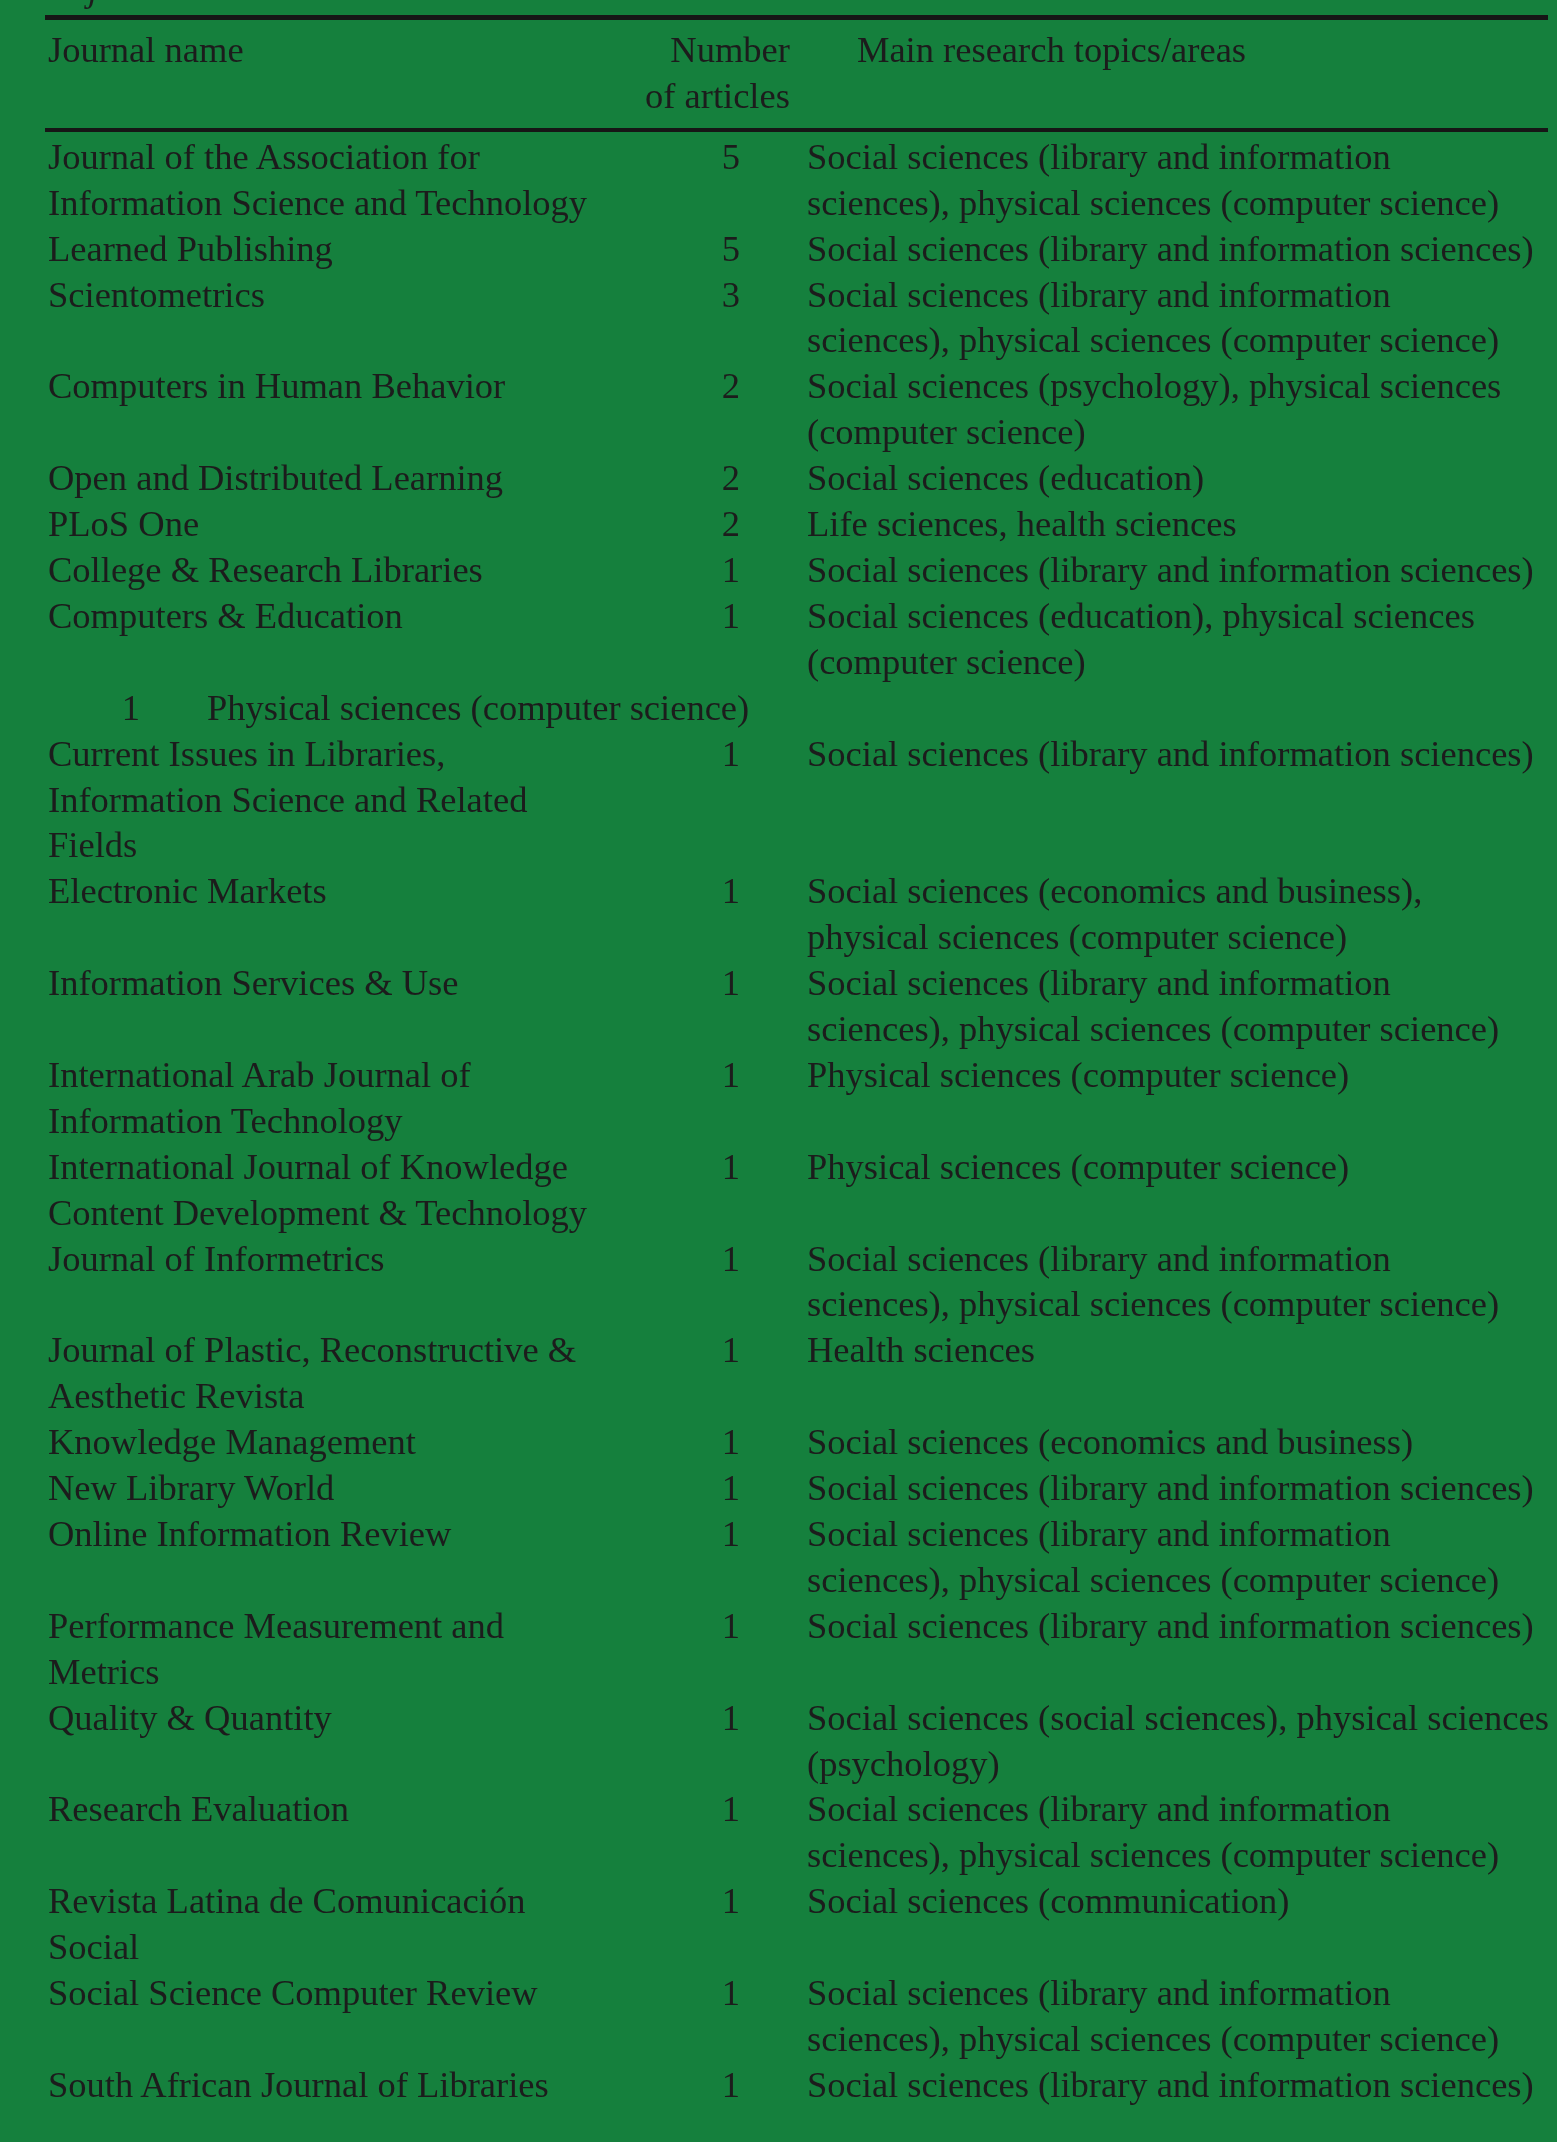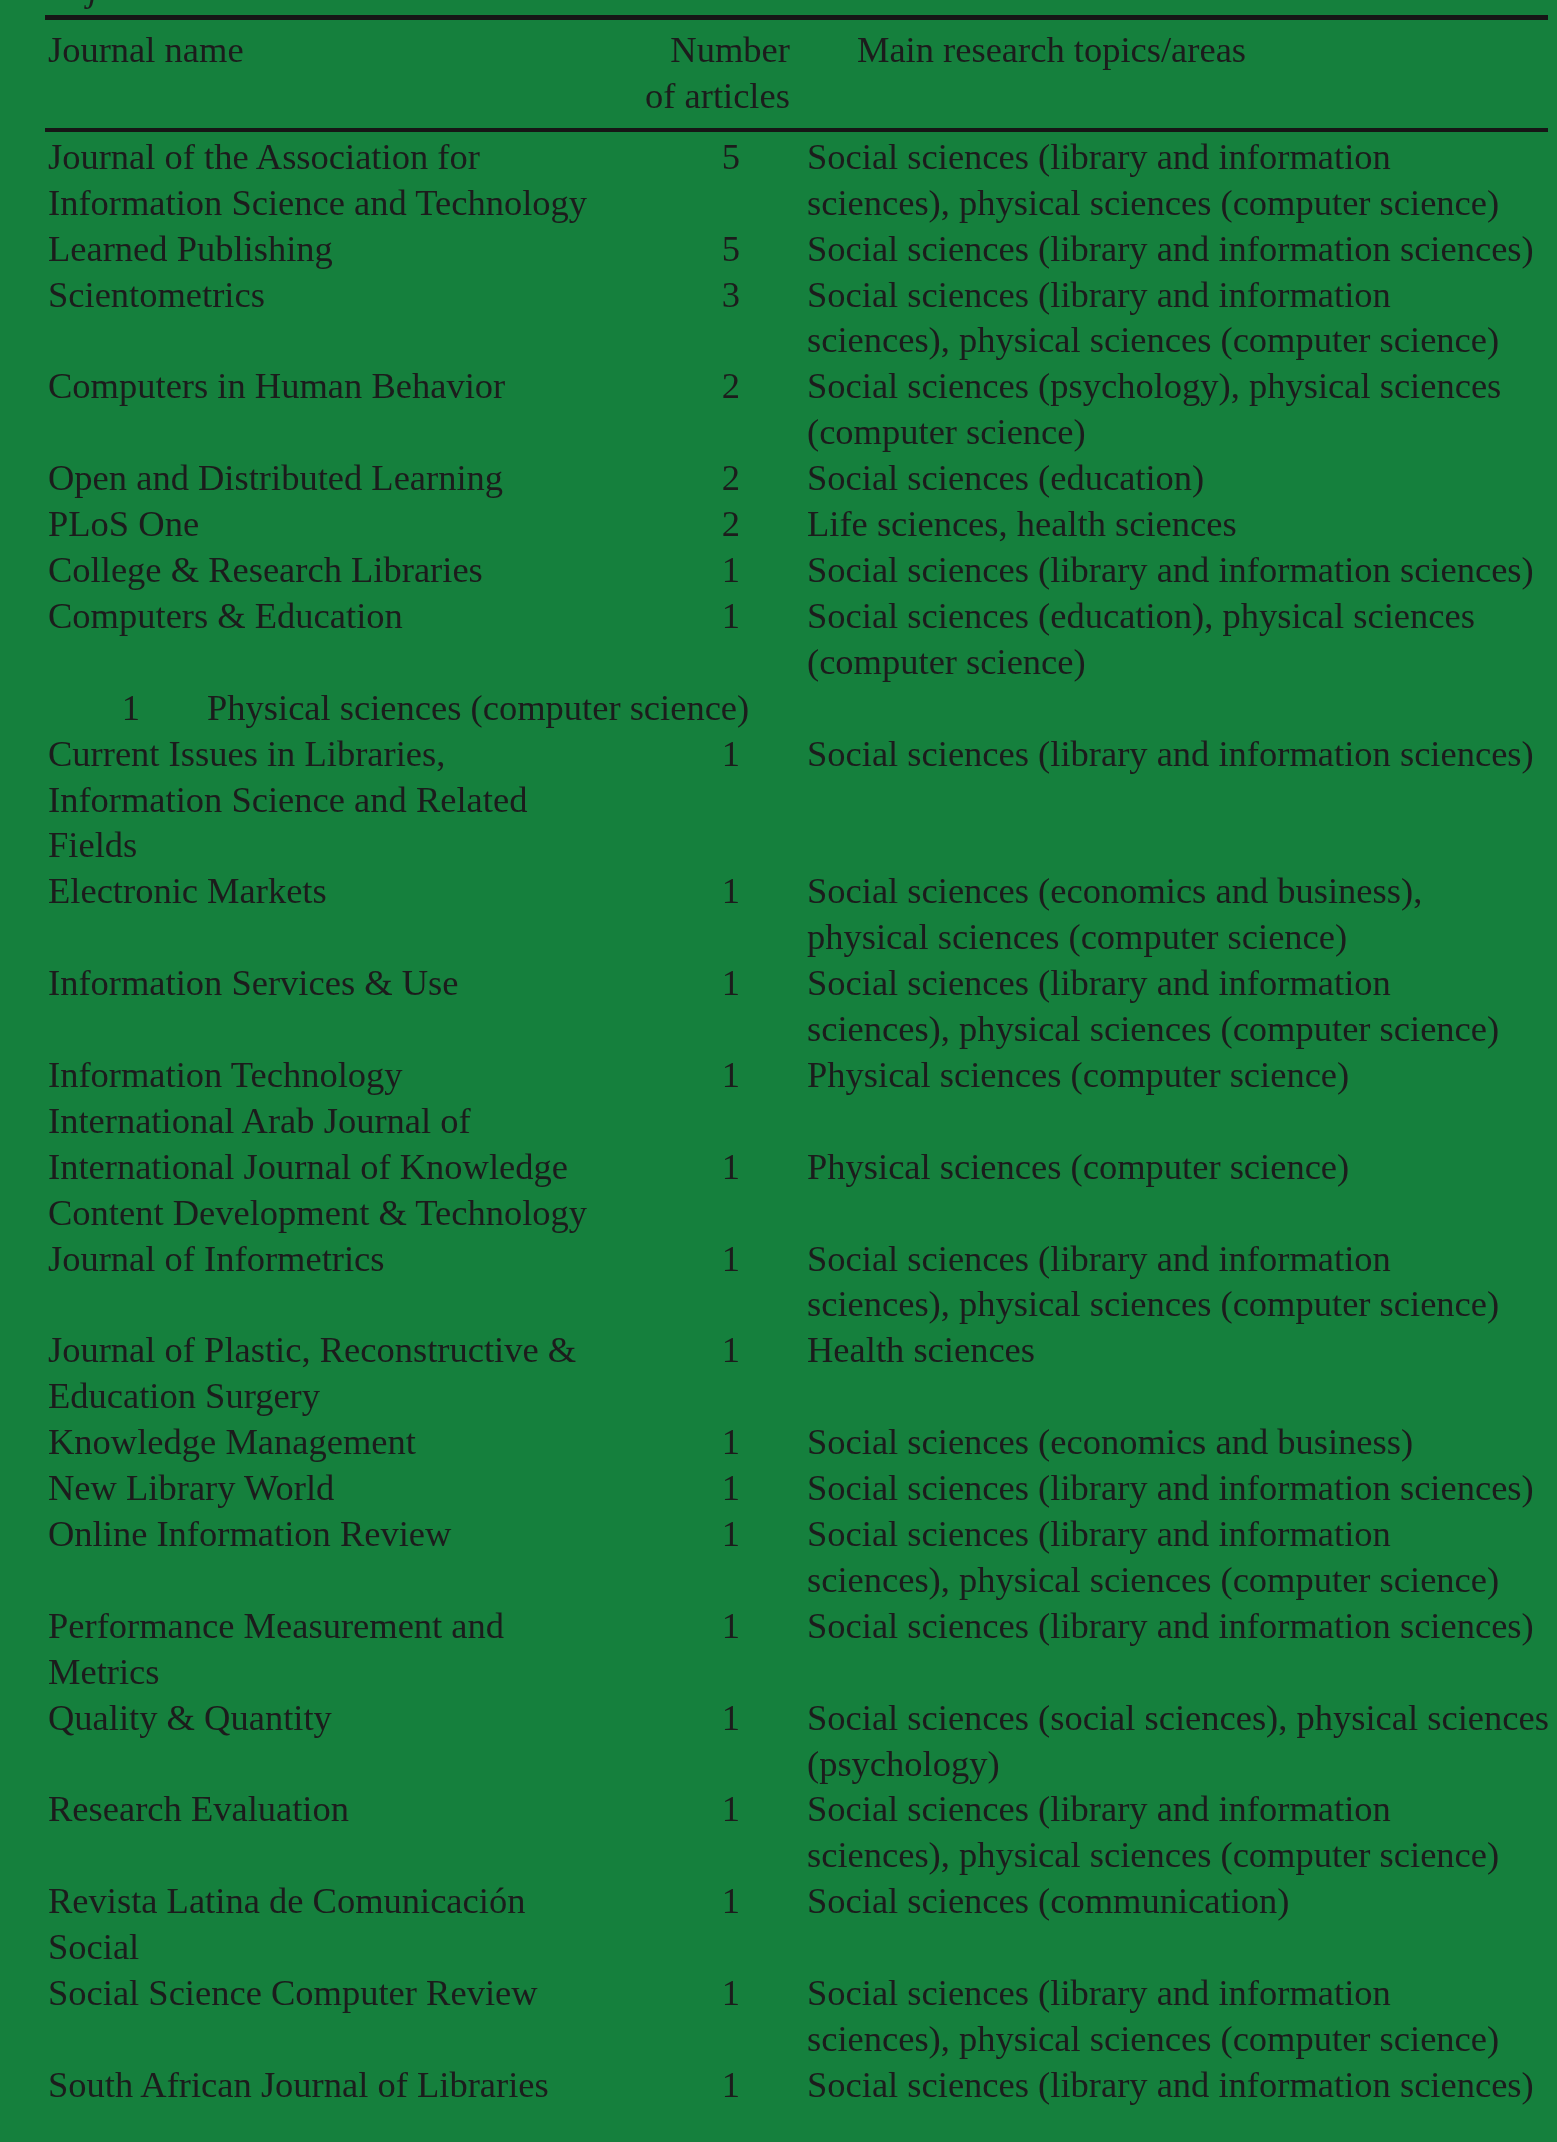--- a/index.html
+++ b/index.html
@@ -217,22 +217,22 @@
           <div class="c2">
             <div class="line">1</div>
           </div>
           <div class="c3">
             <div class="line">Social sciences (library and information</div>
             <div class="line">sciences), physical sciences (computer science)</div>
           </div>
         </div>
         <div class="row">
           <div class="c1">
+            <div class="line">International Arab Journal of</div>
             <div class="line">Information Technology</div>
-            <div class="line">International Arab Journal of</div>
           </div>
           <div class="c2">
             <div class="line">1</div>
           </div>
           <div class="c3">
             <div class="line">Physical sciences (computer science)</div>
           </div>
         </div>
         <div class="row">
           <div class="c1">
@@ -254,21 +254,21 @@
             <div class="line">1</div>
           </div>
           <div class="c3">
             <div class="line">Social sciences (library and information</div>
             <div class="line">sciences), physical sciences (computer science)</div>
           </div>
         </div>
         <div class="row">
           <div class="c1">
             <div class="line">Journal of Plastic, Reconstructive &amp;</div>
-            <div class="line">Education Surgery</div>
+            <div class="line">Aesthetic Revista</div>
           </div>
           <div class="c2">
             <div class="line">1</div>
           </div>
           <div class="c3">
             <div class="line">Health sciences</div>
           </div>
         </div>
         <div class="row">
           <div class="c1">

